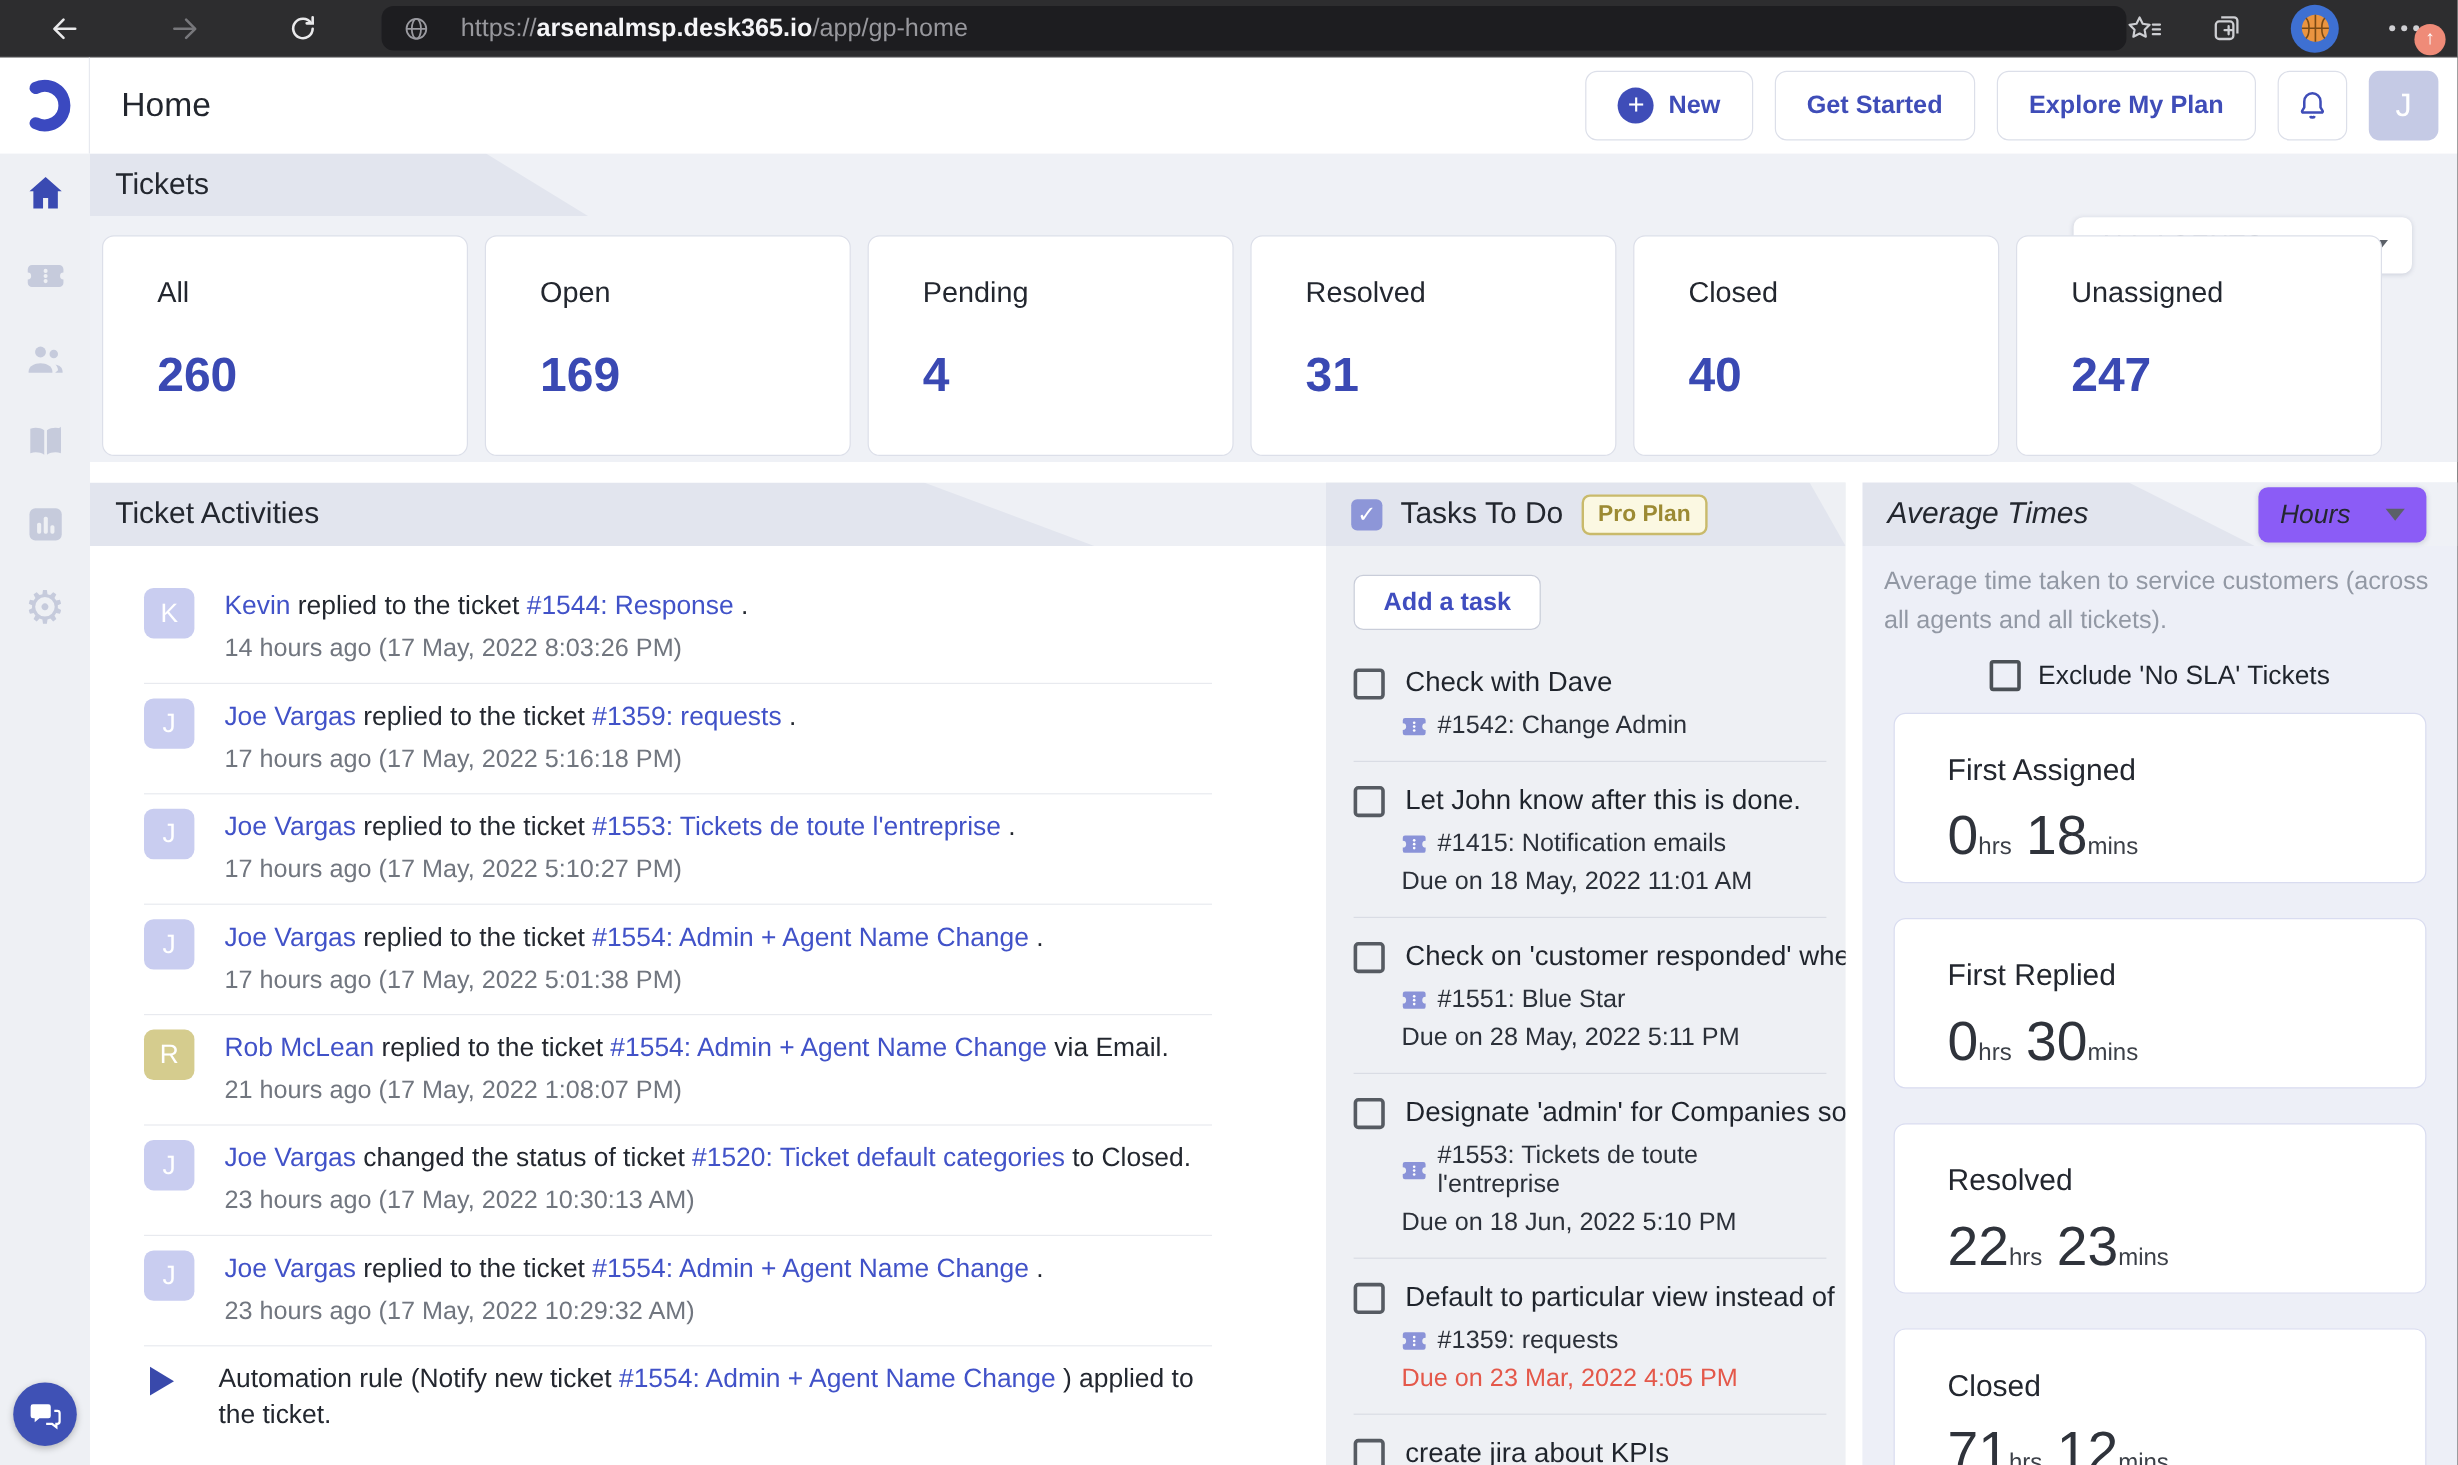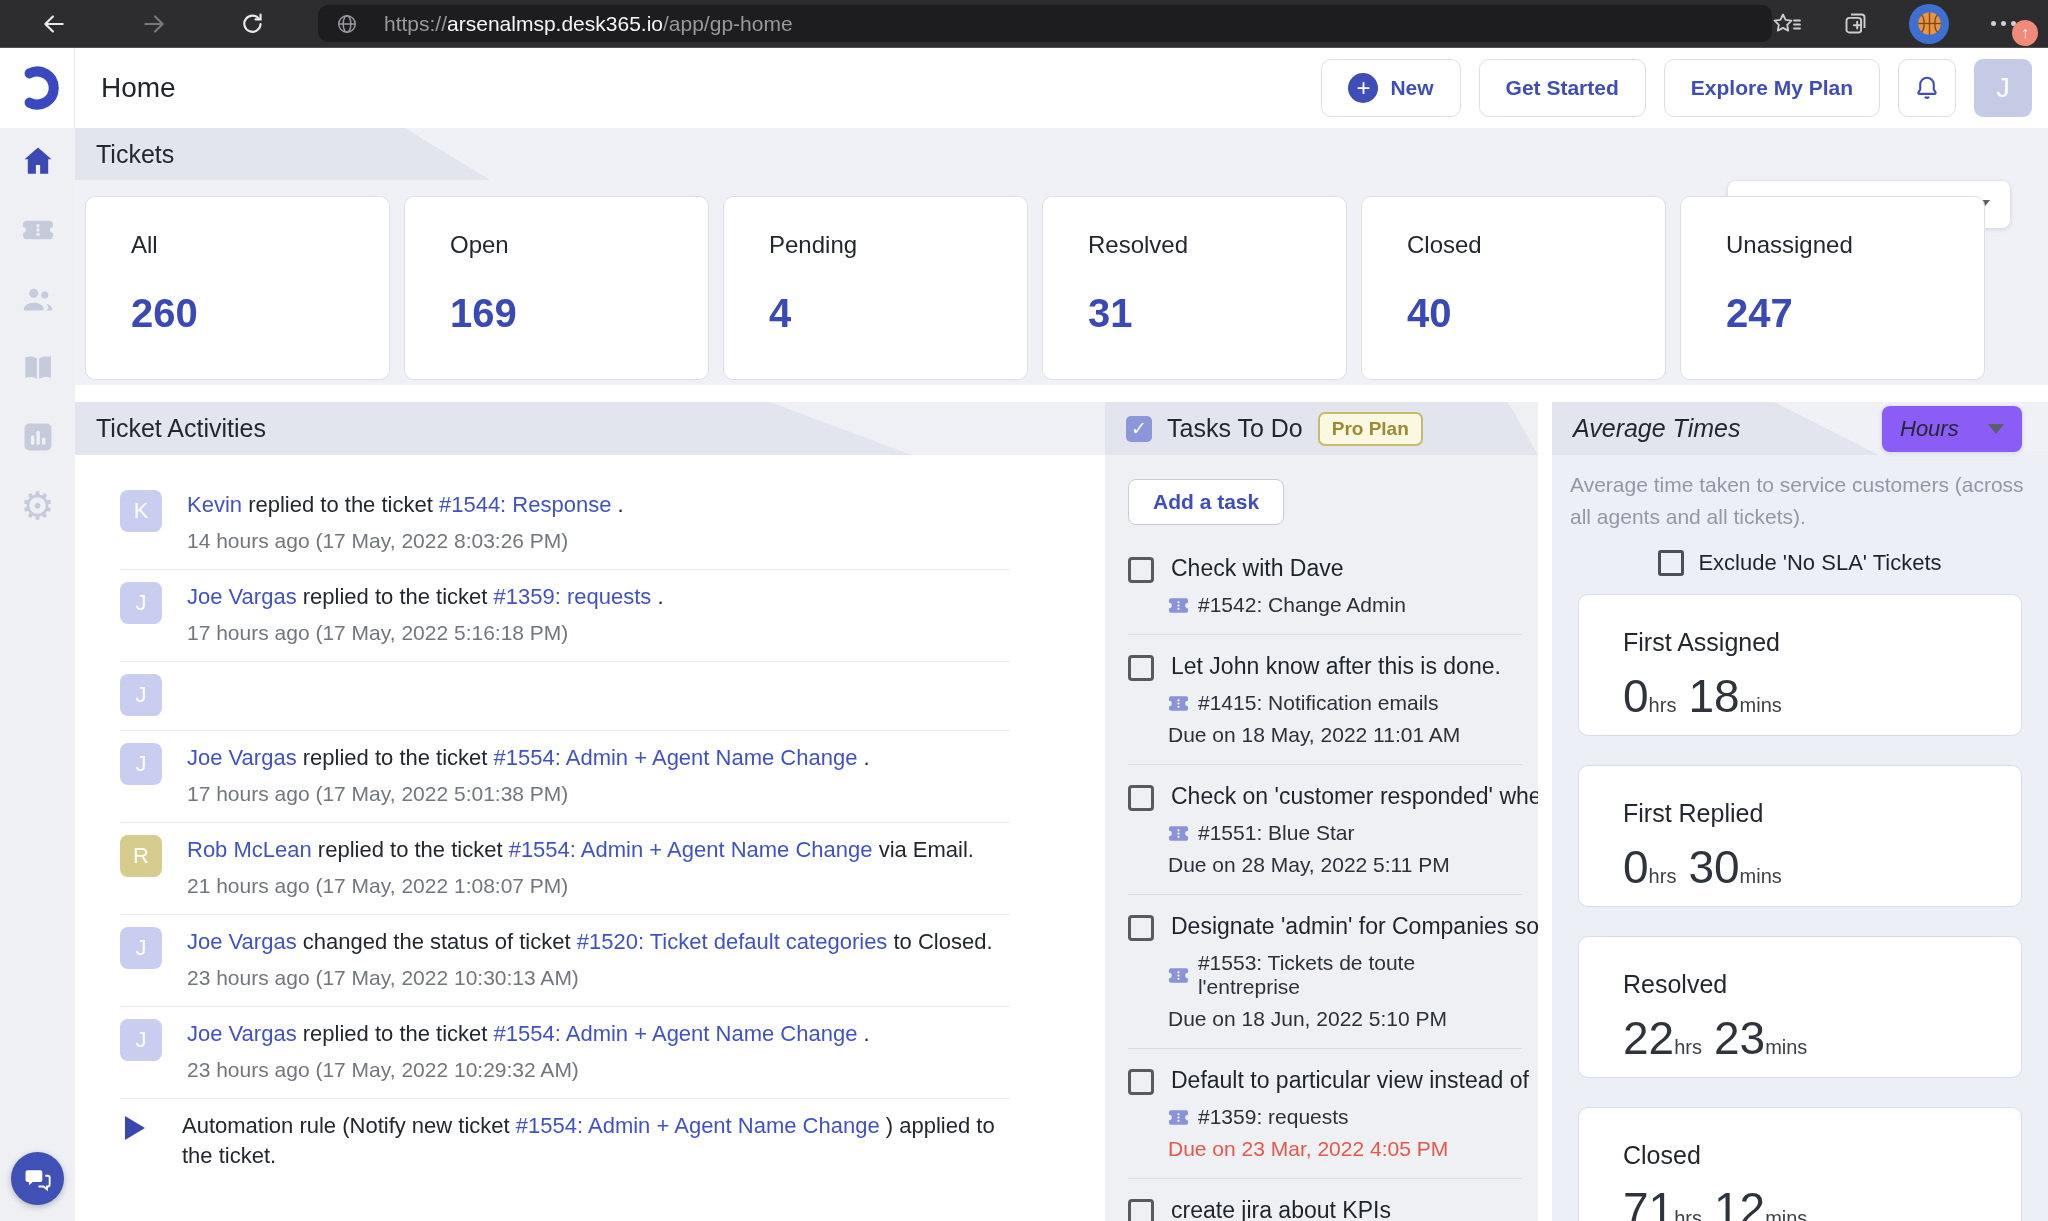--- a/index.html
+++ b/index.html
@@ -11,21 +11,21 @@
   .browser-bar{position:absolute;left:0;top:0;width:2048px;height:48px;background:#2d2d2f;
                border-bottom:1px solid #505053;display:flex;align-items:center;box-sizing:border-box;}
   .nav-btn{width:28px;height:28px;display:flex;align-items:center;justify-content:center;flex:none;cursor:pointer;}
   .nav-back{margin-left:40px;}
   .nav-fwd{margin-left:72px;}
   .nav-reload{margin-left:70px;}
   .url-pill{margin-left:52px;width:1460px;height:37px;background:#1d1d20;border-radius:10px;
             display:flex;align-items:center;padding:0 18px;box-sizing:border-box;}
   .url-text{margin-left:26px;font-size:21px;white-space:nowrap;}
   .url-dim{color:#98989d;}
-  .url-host{color:#f5f5f7;font-weight:400;}
+  .url-host{color:#f5f5f7;font-weight:700;}
   .bar-right{margin-left:auto;display:flex;align-items:center;gap:40px;padding-right:30px;}
   .profile-chip{width:40px;height:40px;border-radius:50%;background:#3e70d2;display:flex;
                 align-items:center;justify-content:center;flex:none;cursor:pointer;}
   .menu-dots{position:relative;display:flex;gap:5px;align-items:center;cursor:pointer;padding:6px 2px;}
   .menu-dots i{width:5px;height:5px;border-radius:50%;background:#cfcfd3;}
   .update-badge{position:absolute;right:-20px;bottom:-14px;width:26px;height:26px;border-radius:50%;
                 background:#ef8b78;color:#fff;font-size:16px;font-weight:bold;display:flex;
                 align-items:center;justify-content:center;}
 
   
@@ -353,20 +353,24 @@
         </div>
         <div class="act-item">
           <span class="avatar lavender">J</span>
     <div class="act-text">
       <div class="act-line1"><a class="lnk">Joe Vargas</a> replied to the ticket <a class="lnk">#1359: requests</a> .</div>
       <div class="act-time">17 hours ago (17 May, 2022 5:16:18 PM)</div>
     </div>
         </div>
         <div class="act-item">
           <span class="avatar lavender">J</span>
+    <div class="act-text">
+      <div class="act-line1"><a class="lnk">Joe Vargas</a> replied to the ticket <a class="lnk">#1553: Tickets de toute l'entreprise</a> .</div>
+      <div class="act-time">17 hours ago (17 May, 2022 5:10:27 PM)</div>
+    </div>
         </div>
         <div class="act-item">
           <span class="avatar lavender">J</span>
     <div class="act-text">
       <div class="act-line1"><a class="lnk">Joe Vargas</a> replied to the ticket <a class="lnk">#1554: Admin + Agent Name Change</a> .</div>
       <div class="act-time">17 hours ago (17 May, 2022 5:01:38 PM)</div>
     </div>
         </div>
         <div class="act-item">
           <span class="avatar khaki">R</span>

